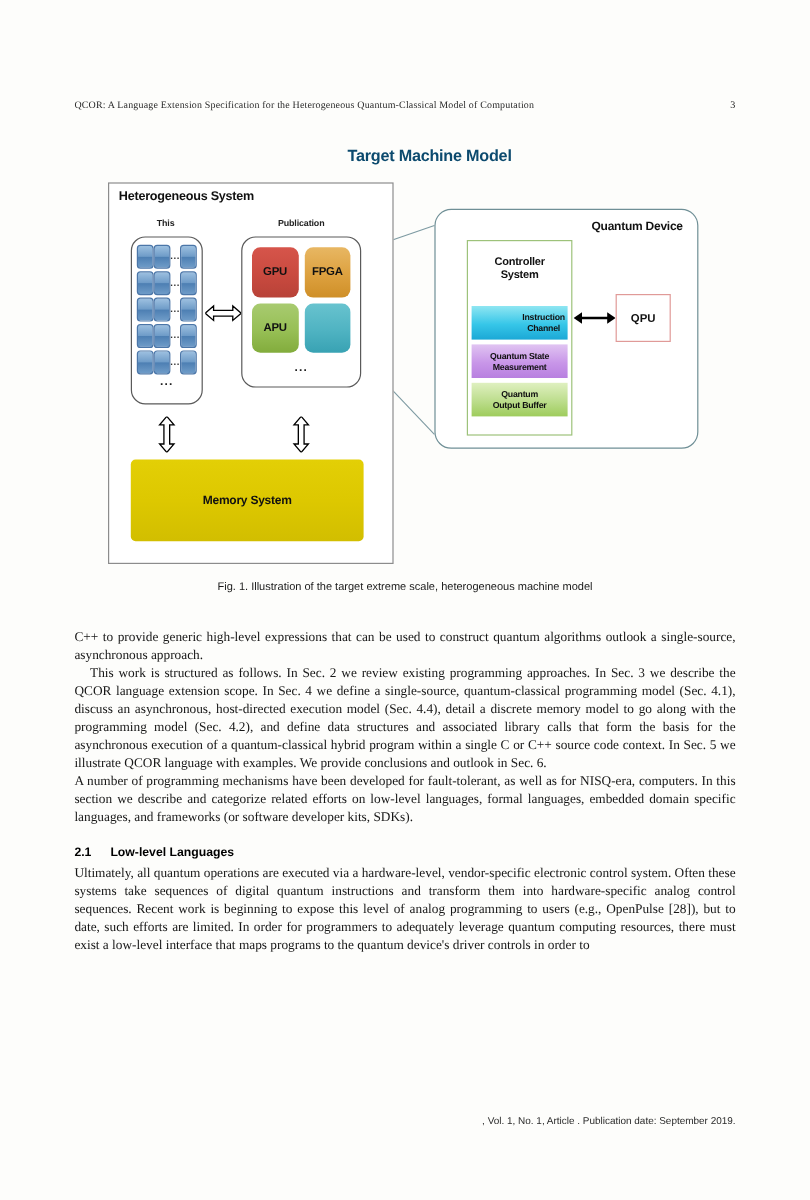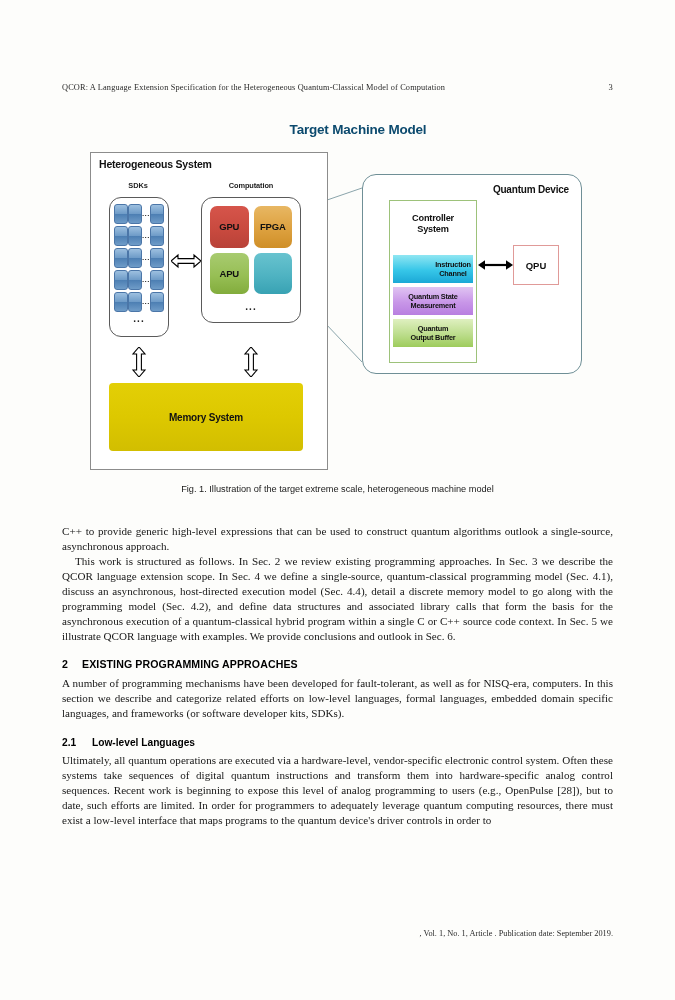--- a/index.html
+++ b/index.html
@@ -357,21 +357,21 @@
   }
   h3.subsec .num { display: inline-block; width: 30px; }
 
   
   .footer {
     position: absolute;
     left: 62px;
     top: 929px;
     width: 551px;
     text-align: right;
-    font-family: Liberation Serif, serif;
+    font-family: Liberation Sans, sans-serif;
     font-size: 8.3px;
     color: #2a2a2a;
   }
 </style>
 </head>
 <body>
 
 <div class="page">
 
   <div class="runhead">
@@ -384,22 +384,22 @@
     <div class="fig-title">Target Machine Model</div>
 
     <svg class="connector-svg" viewBox="0 0 551 390">
       <line x1="207" y1="108" x2="300" y2="76" stroke="#7d9aa2" stroke-width="0.9"></line>
       <line x1="207" y1="152" x2="300" y2="250" stroke="#7d9aa2" stroke-width="0.9"></line>
     </svg>
 
     <div class="het-sys">
       <div class="het-label">Heterogeneous System</div>
 
-      <div class="sub-label cpus-label">SDKs</div>
-      <div class="sub-label acc-label">Computation</div>
+      <div class="sub-label cpus-label">This</div>
+      <div class="sub-label acc-label">Publication</div>
 
       <div class="cpu-box">
         <div class="cpu-row">
           <span class="cpu-chip"></span>
           <span class="cpu-chip"></span>
           <span class="cpu-dots">...</span>
           <span class="cpu-chip"></span>
         </div>
         <div class="cpu-row">
           <span class="cpu-chip"></span>
@@ -485,23 +485,20 @@
       <div class="qpu-box">QPU</div>
     </div>
   </div>
 
   <div class="fig-caption">Fig. 1.  Illustration of the target extreme scale, heterogeneous machine model</div>
 
   <div class="body">
     <p>C++ to provide generic high-level expressions that can be used to construct quantum algorithms outlook a single-source, asynchronous approach.</p>
     <p class="indent">This work is structured as follows. In Sec. 2 we review existing programming approaches. In Sec. 3 we describe the QCOR language extension scope. In Sec. 4 we define a single-source, quantum-classical programming model (Sec. 4.1), discuss an asynchronous, host-directed execution model (Sec. 4.4), detail a discrete memory model to go along with the programming model (Sec. 4.2), and define data structures and associated library calls that form the basis for the asynchronous execution of a quantum-classical hybrid program within a single C or C++ source code context. In Sec. 5 we illustrate QCOR language with examples. We provide conclusions and outlook in Sec. 6.</p>
 
-    <h2 class="sec">
-      <span class="num">2</span><span>EXISTING PROGRAMMING APPROACHES</span>
-    </h2>
     <p>A number of programming mechanisms have been developed for fault-tolerant, as well as for NISQ-era, computers. In this section we describe and categorize related efforts on low-level languages, formal languages, embedded domain specific languages, and frameworks (or software developer kits, SDKs).</p>
 
     <h3 class="subsec">
       <span class="num">2.1</span><span>Low-level Languages</span>
     </h3>
     <p>Ultimately, all quantum operations are executed via a hardware-level, vendor-specific electronic control system. Often these systems take sequences of digital quantum instructions and transform them into hardware-specific analog control sequences. Recent work is beginning to expose this level of analog programming to users (e.g., OpenPulse [28]), but to date, such efforts are limited. In order for programmers to adequately leverage quantum computing resources, there must exist a low-level interface that maps programs to the quantum device's driver controls in order to</p>
   </div>
 
   <div class="footer">, Vol. 1, No. 1, Article . Publication date: September 2019.</div>
 

